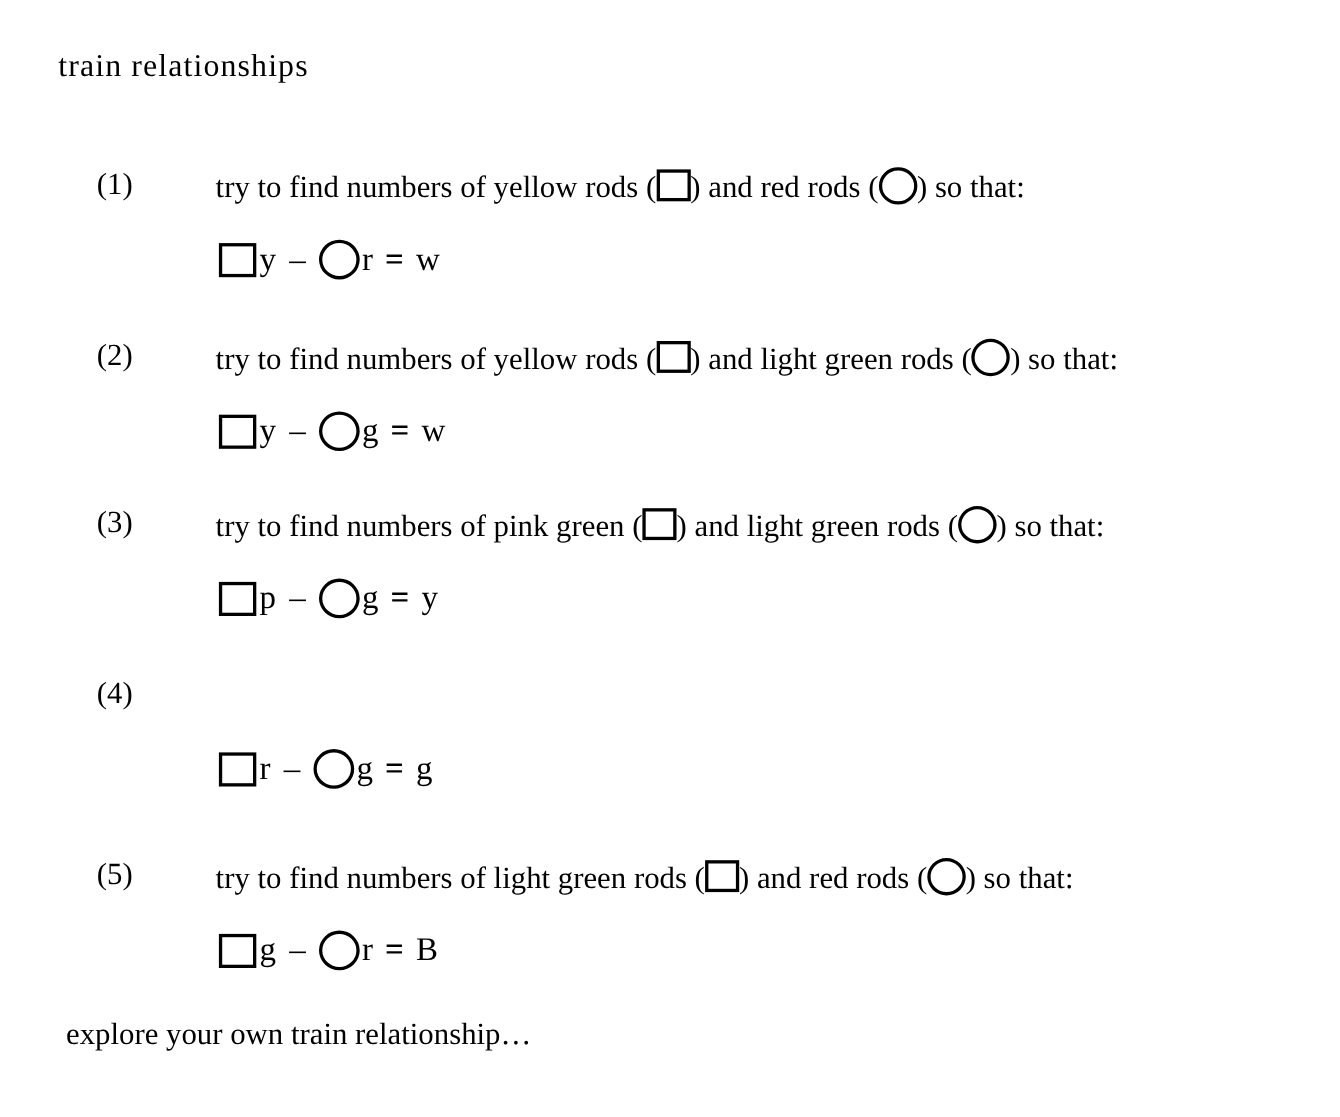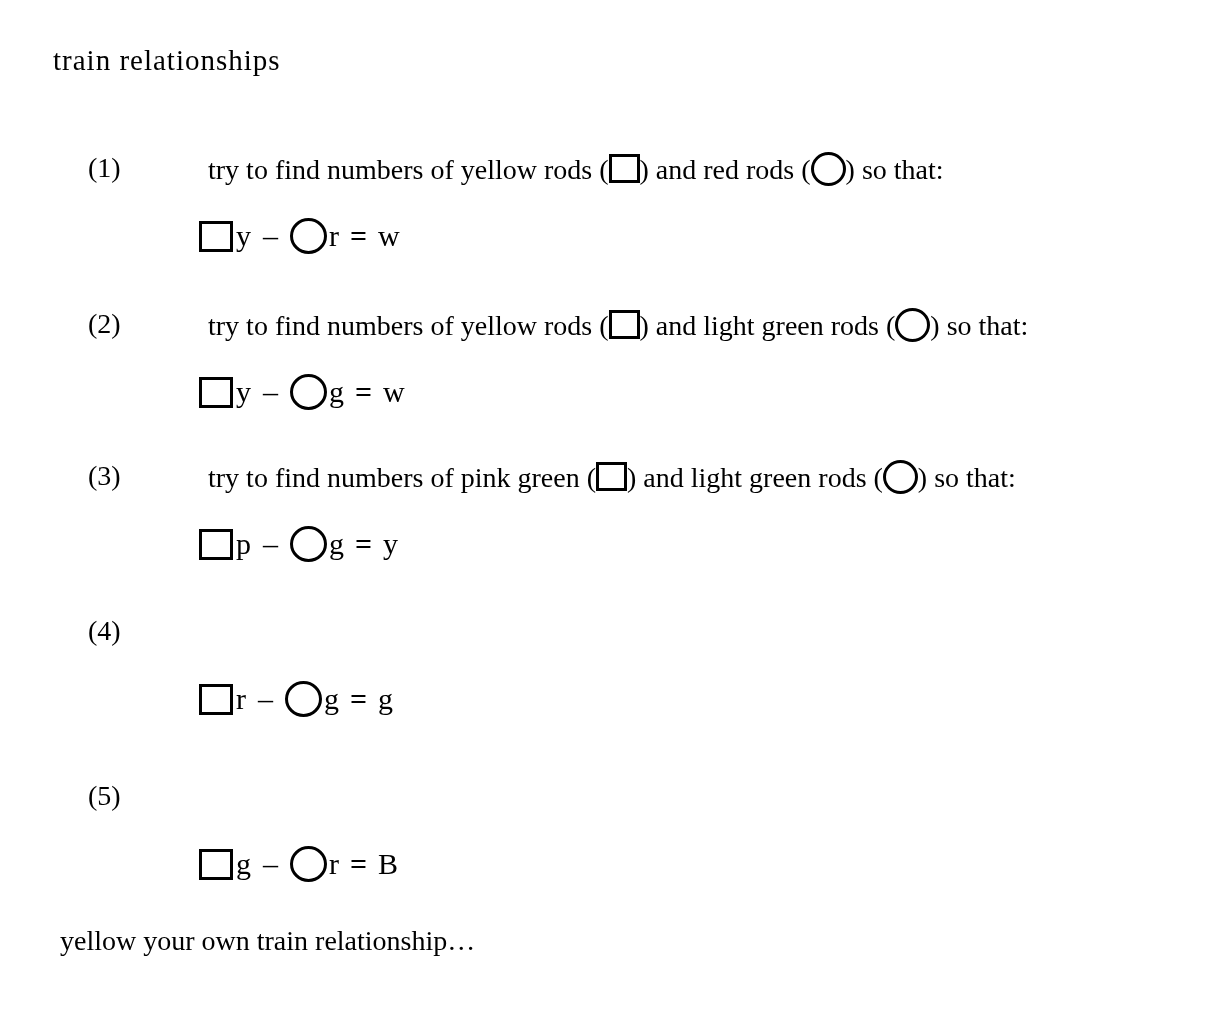--- a/index.html
+++ b/index.html
@@ -32,21 +32,21 @@
     height: 120px;
   }
   .num {
     position: absolute;
     left: 88px;
     top: 0;
     font-size: 28px;
   }
   .prompt {
     position: absolute;
-    left: 208px;
+    left: 196px;
     top: 0;
     margin: 0;
     font-size: 28px;
     white-space: nowrap;
   }
   .equation {
     position: absolute;
     left: 199px;
     top: 66px;
     display: flex;
@@ -162,26 +162,27 @@
       <span class="op">–</span>
       <span class="ci"></span>
         <span class="var">g</span>
       <span class="eqsign">=</span>
       <span class="var">g</span>
     </div>
   </section>
 
   <section class="problem p5">
     <span class="num">(5)</span>
+    <p class="prompt"><span>try to find numbers of light green rods (</span><span class="sq"></span><span>) and red rods (</span><span class="ci"></span><span>) so that:</span></p>
     <div class="equation">
       <span class="sq"></span>
         <span class="var">g</span>
       <span class="op">–</span>
       <span class="ci"></span>
         <span class="var">r</span>
       <span class="eqsign">=</span>
       <span class="var">B</span>
     </div>
   </section>
 
-  <p class="footer">yellow your own train relationship…</p>
+  <p class="footer">explore your own train relationship…</p>
 
 </div>
 
 </body></html>

